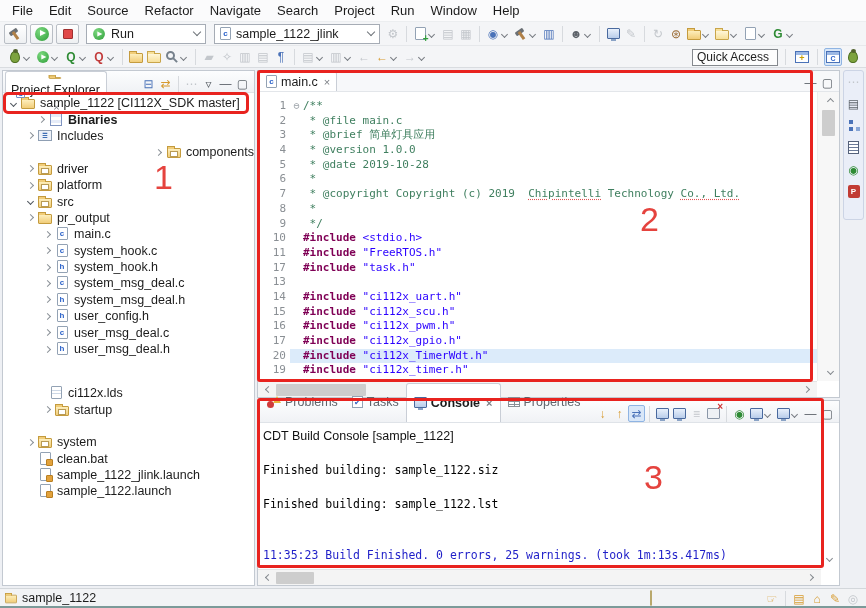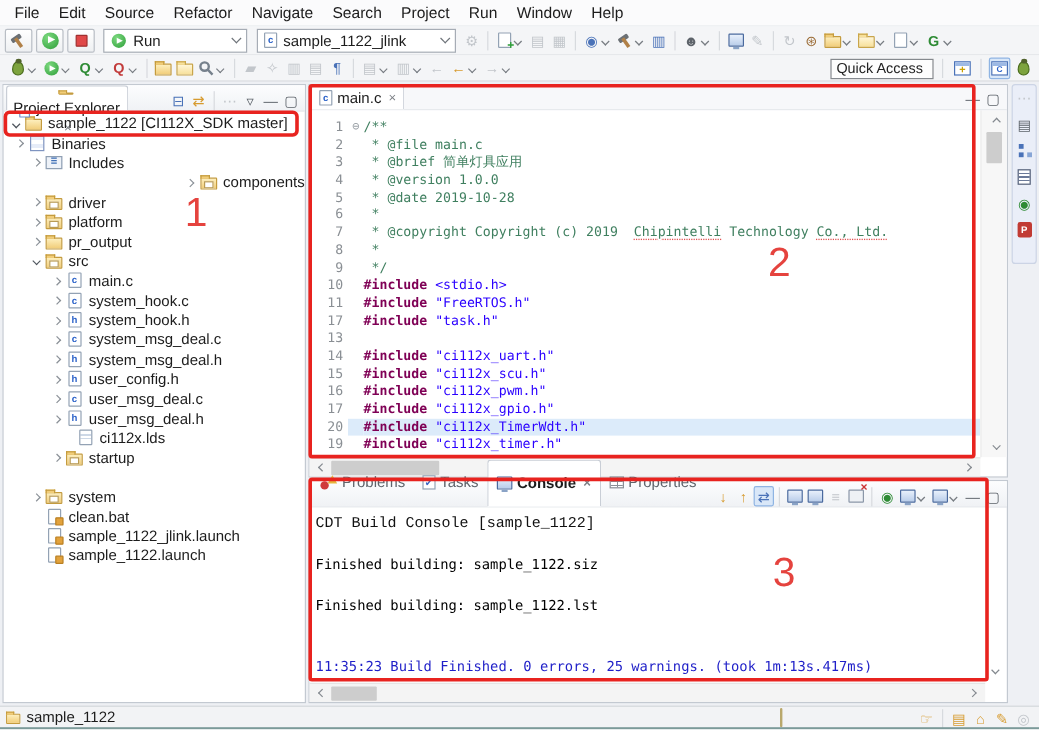--- a/index.html
+++ b/index.html
@@ -177,21 +177,21 @@
   .cico-problems::after { content:""; position:absolute; right:0; top:0; width:0; height:0;
     border-left:4px solid transparent; border-right:4px solid transparent; border-bottom:7px solid #e7b53c; }
   .cico-tasks { width:11px; height:12px; border:1px solid #93a2b4; background:#fff; position:relative; }
   .cico-tasks::after { content:"✔"; position:absolute; left:0; right:0; top:0; text-align:center;
     color:#3a66c2; font-size:8px; line-height:11px; }
   .cico-props { width:12px; height:10px; border:1px solid #8a8f96;
     background:linear-gradient(to right,transparent 0 5px,#8a8f96 5px 6px,transparent 6px),
                linear-gradient(#b9c6d8 0 3px,#8a8f96 3px 4px,#fff 4px 6px,#8a8f96 6px 7px,#fff 7px); }
   #conbody { position:absolute; left:0; top:22px; right:18px; bottom:16px; overflow:hidden; background:#fff;
     font:11.5px/17px "DejaVu Sans Mono",monospace; padding:5px 0 0 5px; }
-  .k-title { font-family:Liberation Mono, monospace; font-size:12.5px; color:#111; }
+  .k-title { font-family:Liberation Sans, sans-serif; font-size:12.5px; color:#111; }
   .k-out { color:#000; } .k-info { color:#1f1fc8; }
   #con-varrow { position:absolute; right:1px; bottom:18px; }
 
   
   #statusbar { position:absolute; left:0; top:588px; width:866px; height:18px; background:#f2f3f5;
     border-top:1px solid #d3d7db; display:flex; align-items:center; font-size:12.5px; }
   #sb-left { display:flex; align-items:center; gap:4px; padding-left:4px; }
   #sb-center { position:absolute; left:650px; top:2px; }
   #sb-right { position:absolute; right:4px; top:1px; display:flex; align-items:center; }
   #bottomstrip { position:absolute; left:0; top:606px; width:866px; height:2px; background:#7c9a99; }
@@ -425,21 +425,21 @@
         <div class="trow" style="padding-left: 4px;">
           <span class="tw e">
             <i></i>
           </span>
           <span class="tico">
             <span class="ti-cproject"></span>
             <span class="badge-c">C</span>
           </span>
           <span class="tlabel">sample_1122 [CI112X_SDK master]</span>
         </div>
-        <div class="trow" style="padding-left: 7px;">
+        <div class="trow" style="padding-left: 32px; font-weight: bold;">
           <span class="tw c">
             <i></i>
           </span>
           <span class="tico">
             <span class="ti-binaries"></span>
           </span>
           <span class="tlabel">Binaries</span>
         </div>
         <div class="trow" style="padding-left: 21px;">
           <span class="tw c">
@@ -469,39 +469,39 @@
           <span class="tlabel">driver</span>
         </div>
         <div class="trow" style="padding-left: 21px;">
           <span class="tw c">
             <i></i>
           </span>
           <span class="tico">
             <span class="ti-srcfolder"></span>
           </span>
           <span class="tlabel">platform</span>
-        </div>
-        <div class="trow" style="padding-left: 21px;">
-          <span class="tw c">
-            <i></i>
-          </span>
-          <span class="tico">
-            <span class="ti-folder"></span>
-          </span>
-          <span class="tlabel">pr_output</span>
         </div>
         <div class="trow" style="padding-left: 21px;">
           <span class="tw e">
             <i></i>
           </span>
           <span class="tico">
             <span class="ti-srcfolder"></span>
           </span>
           <span class="tlabel">src</span>
         </div>
+        <div class="trow" style="padding-left: 21px;">
+          <span class="tw c">
+            <i></i>
+          </span>
+          <span class="tico">
+            <span class="ti-folder"></span>
+          </span>
+          <span class="tlabel">pr_output</span>
+        </div>
         <div class="trow" style="padding-left: 38px;">
           <span class="tw c">
             <i></i>
           </span>
           <span class="tico">
             <span class="ti-cfile">c</span>
           </span>
           <span class="tlabel">main.c</span>
         </div>
         <div class="trow" style="padding-left: 38px;">
@@ -560,21 +560,21 @@
         </div>
         <div class="trow" style="padding-left: 38px;">
           <span class="tw c">
             <i></i>
           </span>
           <span class="tico">
             <span class="ti-hfile">h</span>
           </span>
           <span class="tlabel">user_msg_deal.h</span>
         </div>
-        <div class="trow" style="padding-left: 47px;">
+        <div class="trow" style="padding-left: 32px; margin-top: 28px;">
           <span class="tw "></span>
           <span class="tico">
             <span class="ti-ldsfile"></span>
           </span>
           <span class="tlabel">ci112x.lds</span>
         </div>
         <div class="trow" style="padding-left: 38px; align-items: center;">
           <span class="tw c">
             <i></i>
           </span>

